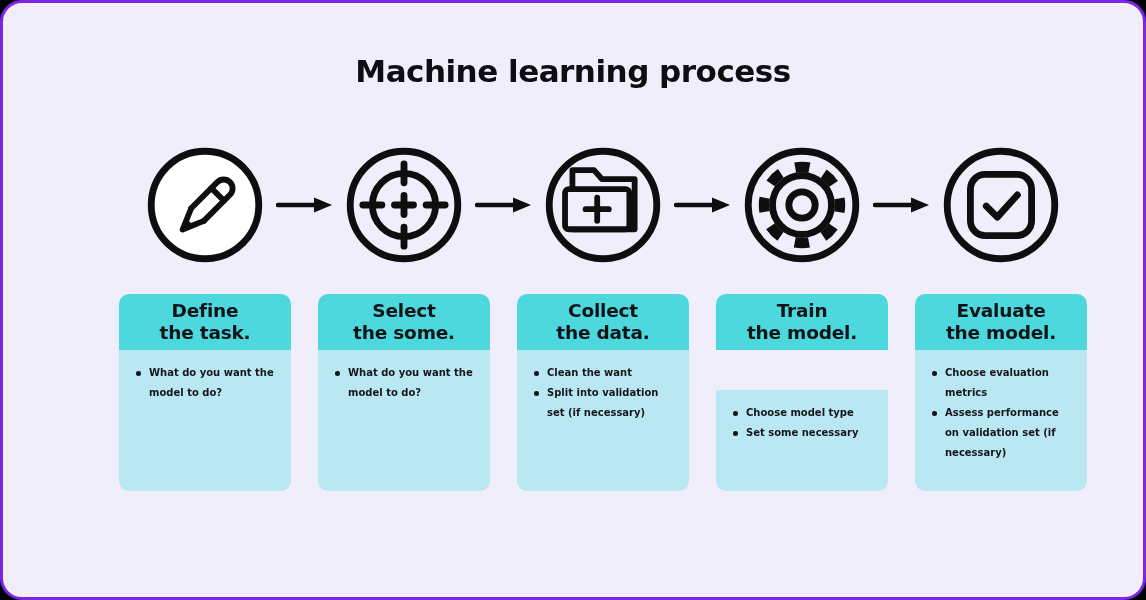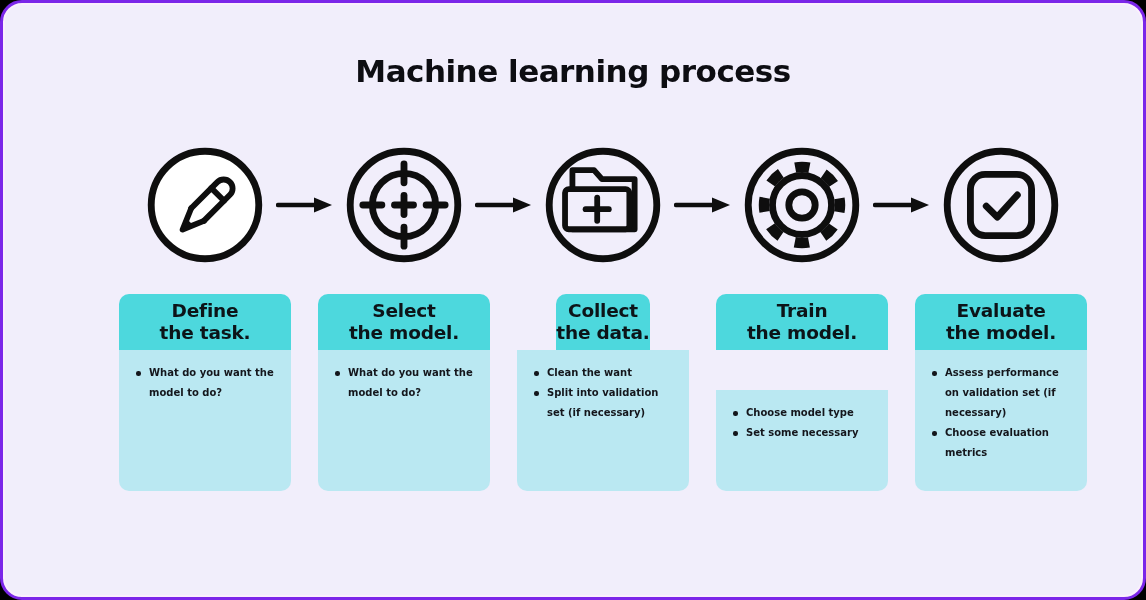--- a/index.html
+++ b/index.html
@@ -26,21 +26,21 @@
     width: 908px; margin: 0 auto;
   }
   .flow-grid { margin-top: 57px; }
   .icon-cell { height: 116px; display: flex; align-items: center; justify-content: center; }
   .arrow-cell { display: flex; align-items: center; justify-content: center; }
   .arrow-cell svg { flex: none; margin: 0 -17px; display: block; }
   .cards-grid { margin-top: 31px; }
   .card { display: flex; flex-direction: column; height: 197px; }
   .cards-grid .card:nth-child(1) { grid-column: 1; }
   .cards-grid .card:nth-child(2) { grid-column: 3; }
-  .cards-grid .card:nth-child(3) { grid-column: 5; align-items: center; }
+  .cards-grid .card:nth-child(3) { grid-column: 5; }
   .cards-grid .card:nth-child(4) { grid-column: 7; gap: 40px; }
   .cards-grid .card:nth-child(5) { grid-column: 9; }
   .card-header {
     background: #4DD8DD;
     border-radius: 10px 10px 0 0;
     height: 56px; flex: none;
     display: flex; align-items: center; justify-content: center;
     text-align: center; white-space: pre-line;
     font-weight: bold; font-size: 18.5px; line-height: 22px;
     color: #0C1418; letter-spacing: -0.2px;
@@ -163,21 +163,21 @@
 the task.</div>
     <div class="card-body">
       <ul class="bullets">
             <li>What do you want the model to do?</li>
           </ul>
     </div>
   </div>
 
   <div class="card">
     <div class="card-header">Select
-the model.</div>
+the some.</div>
     <div class="card-body">
       <ul class="bullets">
             <li>What do you want the model to do?</li>
           </ul>
     </div>
   </div>
 
   <div class="card">
     <div class="card-header">Collect
 the data.</div>
@@ -198,20 +198,20 @@
             <li>Set some necessary</li>
           </ul>
     </div>
   </div>
 
   <div class="card">
     <div class="card-header">Evaluate
 the model.</div>
     <div class="card-body">
       <ul class="bullets">
+            <li>Choose evaluation metrics</li>
             <li>Assess performance on validation set (if necessary)</li>
-            <li>Choose evaluation metrics</li>
           </ul>
     </div>
   </div>
 </div>
 
 </div>
 
 </body></html>

